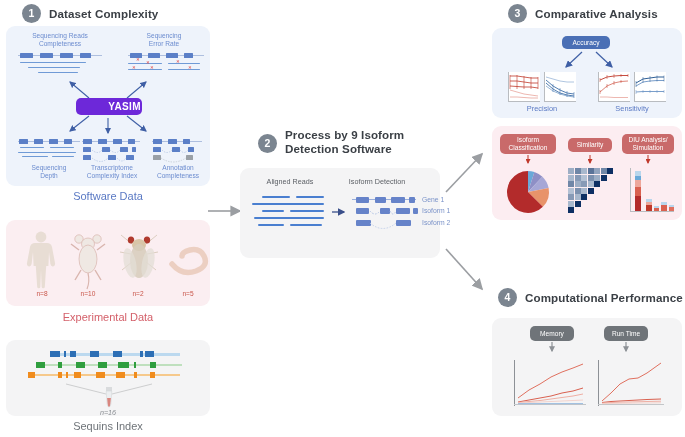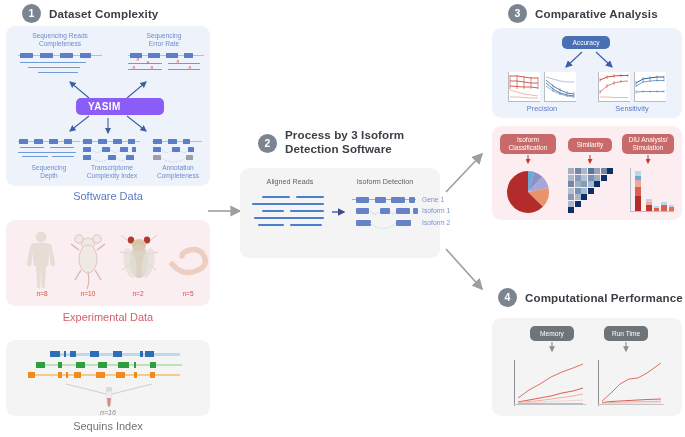--- a/index.html
+++ b/index.html
@@ -19,22 +19,22 @@
   .p-blue{background:#eef3fb;}
   .p-pink{background:#fbeef1;}
   .p-pink2{background:#fcedf1;}
   .p-grey{background:#f4f4f5;}
   .cap{font-size:11px;text-align:center;}
   .cap-blue{color:#5a79c4;}
   .cap-pink{color:#d4606a;}
   .cap-grey{color:#6f7479;}
   
   .lbl-blue{color:#6c8ccf;font-size:6.6px;text-align:center;line-height:8.2px;}
-  .yasim{background:#8b5cf6;color:#fff;font-size:10px;font-weight:bold;
-         border-radius:5px;padding:3px 12px;text-align:left;width:64px;letter-spacing:.4px;}
+  .yasim{background:#6d28d9;color:#fff;font-size:10px;font-weight:bold;
+         border-radius:5px;padding:3px 1px;text-align:right;width:64px;letter-spacing:.4px;}
   
   .exonline{position:absolute;background:#aebfdf;height:1.2px;}
   .exon{position:absolute;background:#5b7fc7;height:4.5px;border-radius:.5px;}
   .exon.grey{background:#9aa0a6;}
   .readline{position:absolute;background:#6f9ad6;height:1.3px;border-radius:1px;}
   .errx{position:absolute;color:#e04b4b;font-size:4.5px;line-height:4.5px;font-weight:bold;}
   
   .mid-lbl{font-size:7.2px;color:#5c6066;text-align:center;}
   .iso-lbl{position:absolute;font-size:6.8px;color:#7b93c9;white-space:nowrap;}
   .mexon{position:absolute;background:#6683c9;height:6px;border-radius:1px;}
@@ -283,28 +283,28 @@
       <marker id="ar-g" markerWidth="7" markerHeight="7" refX="6" refY="3.5" orient="auto">
     <path d="M0,0 L7,3.5 L0,7 z" fill="#9b9ea2"></path>
       </marker>
     </defs>
   <line x1="0" y1="7" x2="32" y2="7" stroke="#9b9ea2" stroke-width="1.6" marker-end="url(#ar-g)"></line>
 </svg>
 
 <div class="abs sec-head" style="left:258px;top:128px;align-items:flex-start;">
   <div class="badge" style="margin-top:6px;">2</div>
   <div class="sec-title two-line">
-    <div>Process by 3 Isoform</div>
+    <div>Process by 9 Isoform</div>
     <div>Detection Software</div>
   </div>
 </div>
 
 <div class="abs panel p-grey" style="left:240px;top:168px;width:200px;height:90px;">
   <div class="abs mid-lbl" style="left:8px;top:9px;width:84px;">Aligned Reads</div>
-  <div class="abs mid-lbl" style="left:96px;top:9px;width:98px;">Isoform Detection</div>
+  <div class="abs mid-lbl" style="left:88px;top:9px;width:98px;">Isoform Detection</div>
 
   <div class="abs" style="left:10px;top:28px;width:80px;height:34px;">
     <div class="mread" style="left:12px;top:0px;width:28px;"></div>
     <div class="mread" style="left:46px;top:0px;width:28px;"></div>
     <div class="mread" style="left:2px;top:7px;width:72px;"></div>
     <div class="mread" style="left:12px;top:14px;width:22px;"></div>
     <div class="mread" style="left:40px;top:14px;width:34px;"></div>
     <div class="mread" style="left:4px;top:21px;width:70px;"></div>
     <div class="mread" style="left:8px;top:28px;width:26px;"></div>
     <div class="mread" style="left:40px;top:28px;width:32px;"></div>

